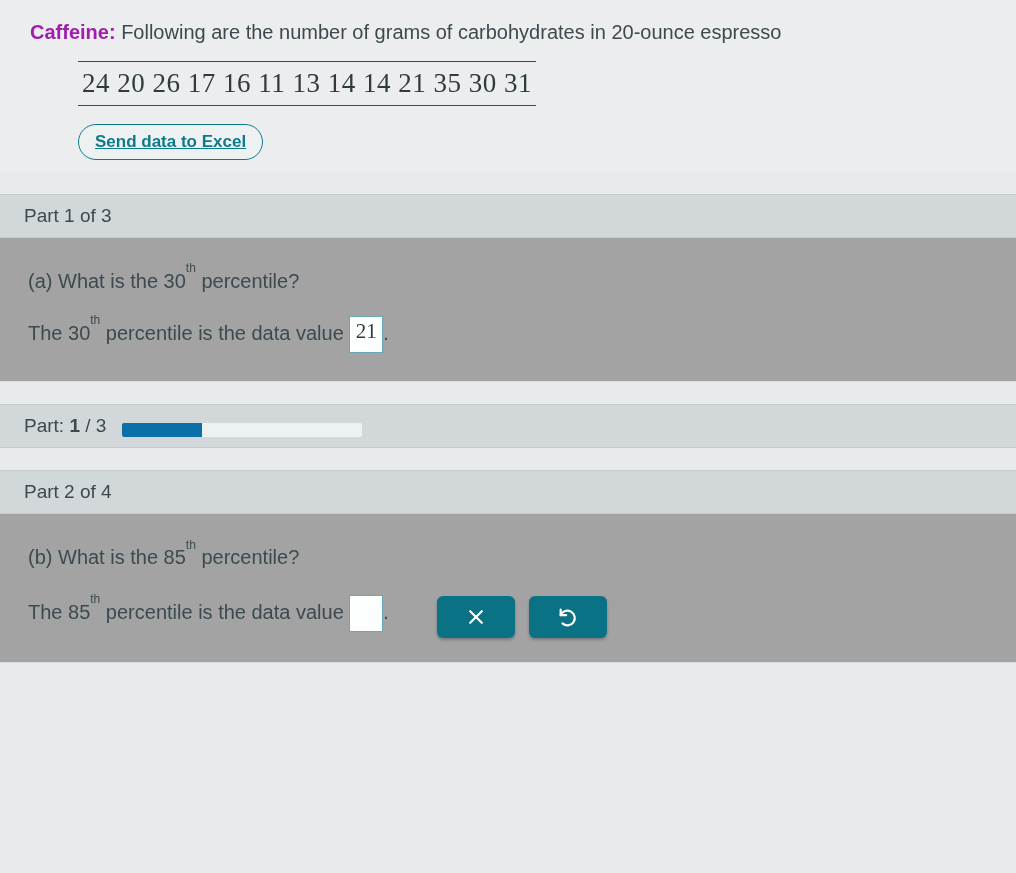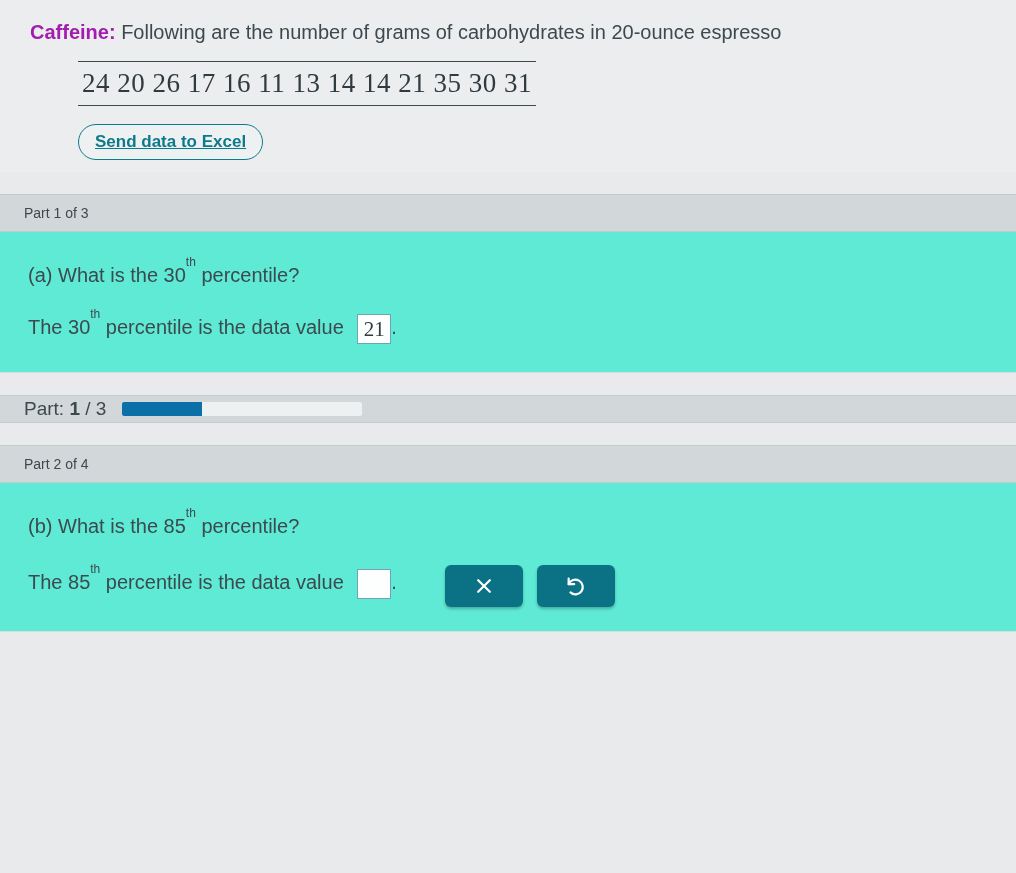--- a/index.html
+++ b/index.html
@@ -42,59 +42,58 @@
       background: #eef1f2;
       color: #0d7a8c;
       font-size: 17px;
       font-weight: 600;
       cursor: pointer;
       text-decoration: underline;
     }
     .part-header {
       background: #d2d7d9;
       padding: 10px 24px;
-      font-size: 14px;
+      font-size: 19px;
       color: #3c4a50;
       border-top: 1px solid #c5cbcd;
       border-bottom: 1px solid #c5cbcd;
       margin-top: 22px;
     }
     .part-body {
-      background: #5eead4;
+      background: #a3a3a3;
       padding: 26px 20px 28px 28px;
       font-size: 20px;
       color: #3c4a50;
       line-height: 1.7;
       border-bottom: 1px solid #d7dcde;
     }
     .ord { position: relative; }
     .ord sup { font-size: 12px; position: relative; top: -8px; }
     .answer-box {
       display: inline-block;
       min-width: 34px;
-      height: 30px;
+      height: 37px;
       border: 1.5px solid #6aa7b6;
       background: #fdfefe;
       text-align: center;
       font-family: "Times New Roman", serif;
       font-size: 21px;
       line-height: 28px;
       padding: 0 5px;
       vertical-align: middle;
       color: #2f3b40;
-      margin-left: 8px;
     }
     .answer-box.empty { width: 34px; }
     .progress-strip {
       background: #d2d7d9;
-      padding: 2px 24px;
+      padding: 10px 24px;
       font-size: 19px;
       color: #3c4a50;
       display: flex;
-      align-items: center;
+      align-items: flex-end;
       gap: 16px;
       margin-top: 22px;
       border-top: 1px solid #c5cbcd;
       border-bottom: 1px solid #c5cbcd;
     }
     .progress-bar {
       width: 240px;
       height: 14px;
       background: #eef1f2;
       border-radius: 2px;

